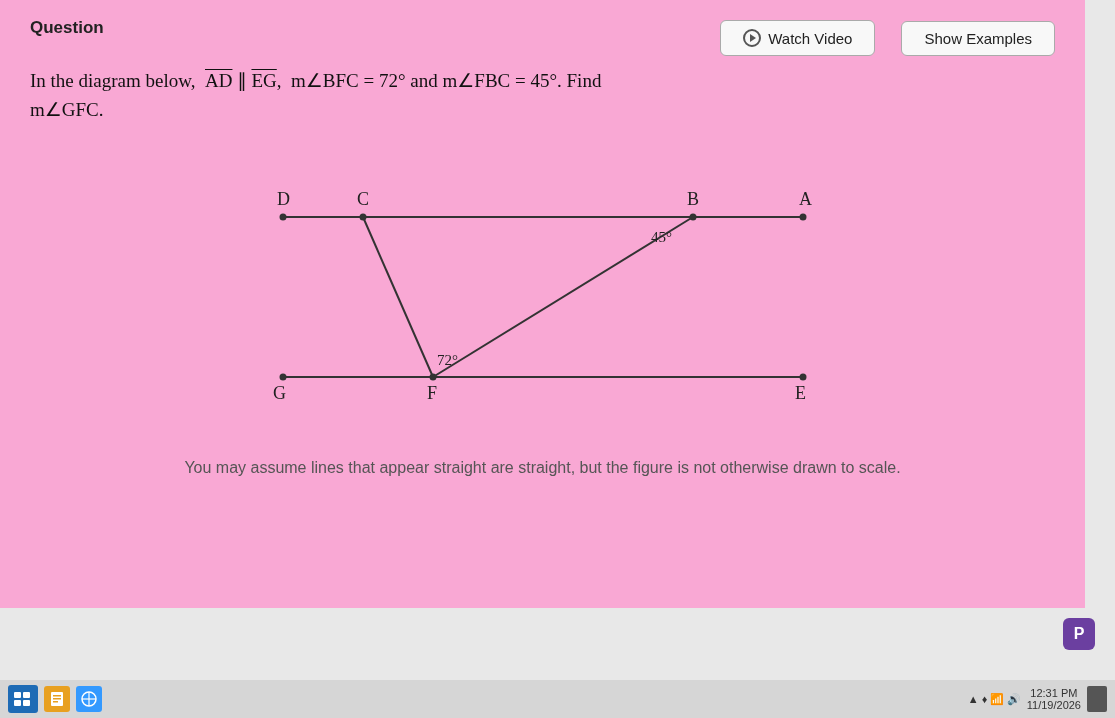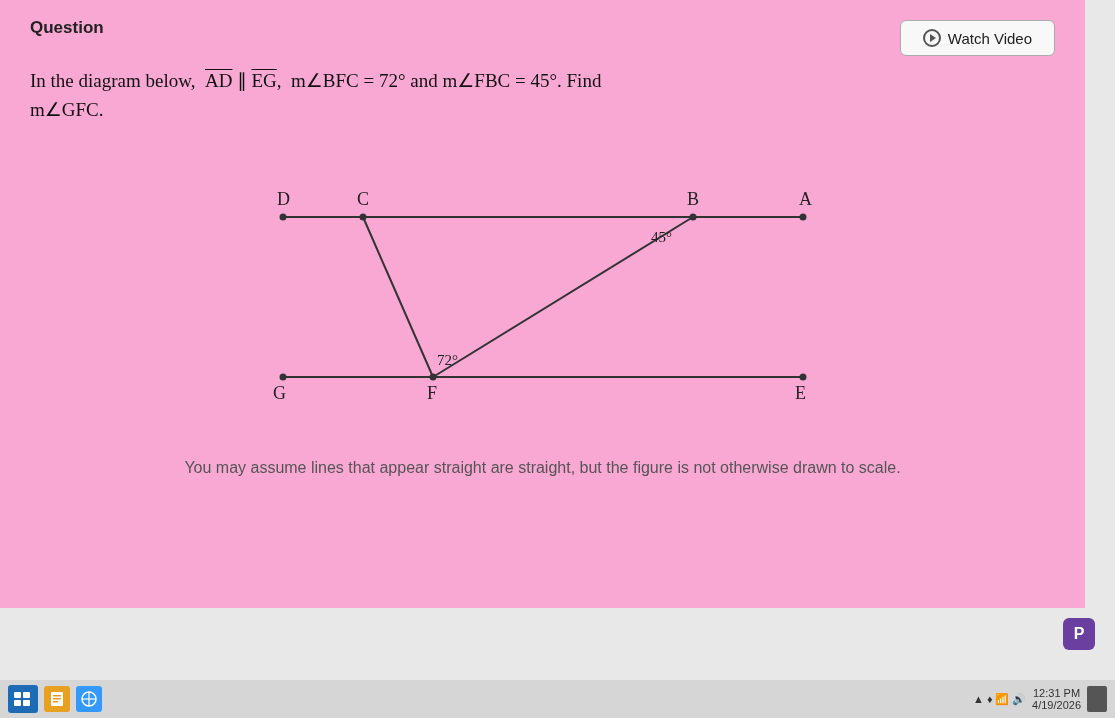--- a/index.html
+++ b/index.html
@@ -156,20 +156,23 @@
 
 <div class="main-content">
 
   <div class="header-row">
     <span class="question-label">Question</span>
     <div class="header-buttons">
       <button class="btn-watch">
         <span class="play-icon"></span>
         <span>Watch Video</span>
       </button>
+      <button class="btn-examples">
+        <span>Show Examples</span>
+      </button>
     </div>
   </div>
 
   <div class="problem-text">
     <span>In the diagram below, &nbsp;<span class="overline">AD</span> ∥ <span class="overline">EG</span>,&nbsp; m∠BFC = 72° and m∠FBC = 45°. Find</span><br>
     <span>m∠GFC.</span>
   </div>
 
   <div class="diagram-container">
     <svg width="620" height="310">
@@ -231,17 +234,17 @@
     <svg width="18" height="18" viewBox="0 0 18 18">
         <circle cx="9" cy="9" r="7" fill="none" stroke="white" stroke-width="1.5"></circle>
         <line x1="9" y1="2" x2="9" y2="16" stroke="white" stroke-width="1.2"></line>
         <line x1="2" y1="9" x2="16" y2="9" stroke="white" stroke-width="1.2"></line>
       </svg>
   </div>
   <div class="taskbar-right">
     <span>▲ ♦ 📶 🔊</span>
     <div style="text-align:center;">
       <div>12:31 PM</div>
-      <div>4/19/2026</div>
+      <div>11/19/2026</div>
     </div>
     <div style="width:20px;height:26px;background:#555;border-radius:2px;"></div>
   </div>
 </div>
 
 </body></html>

